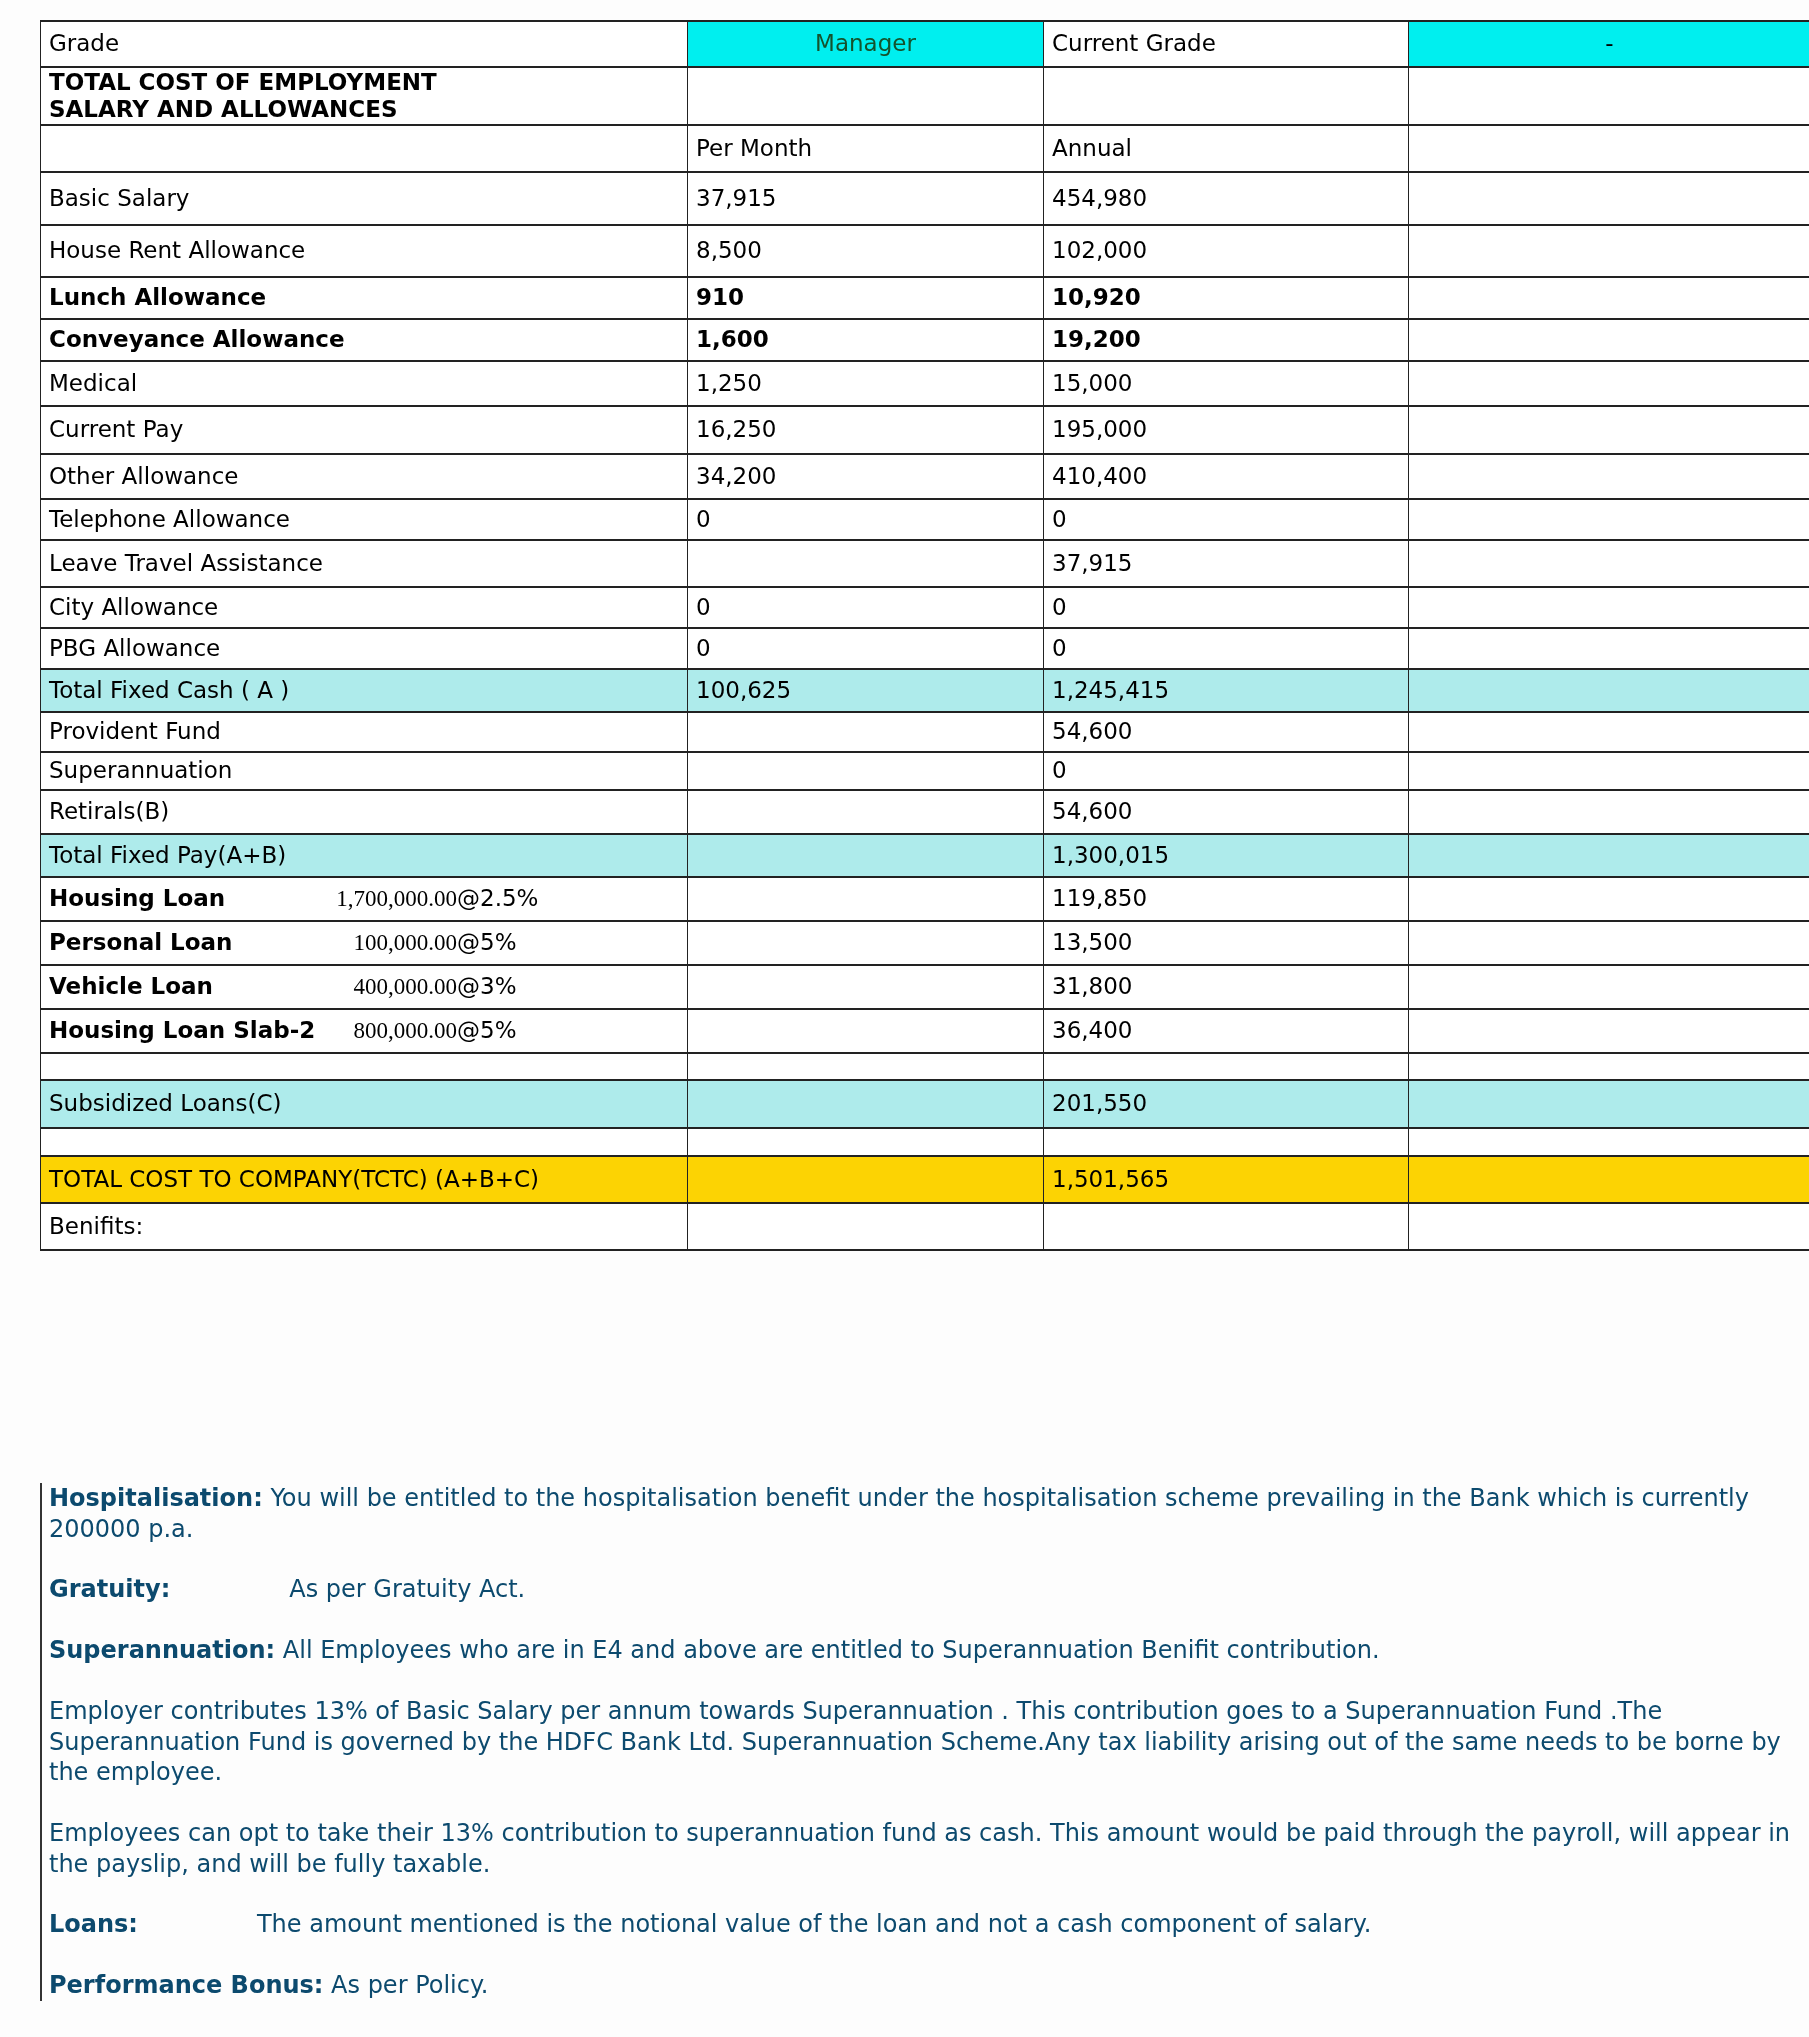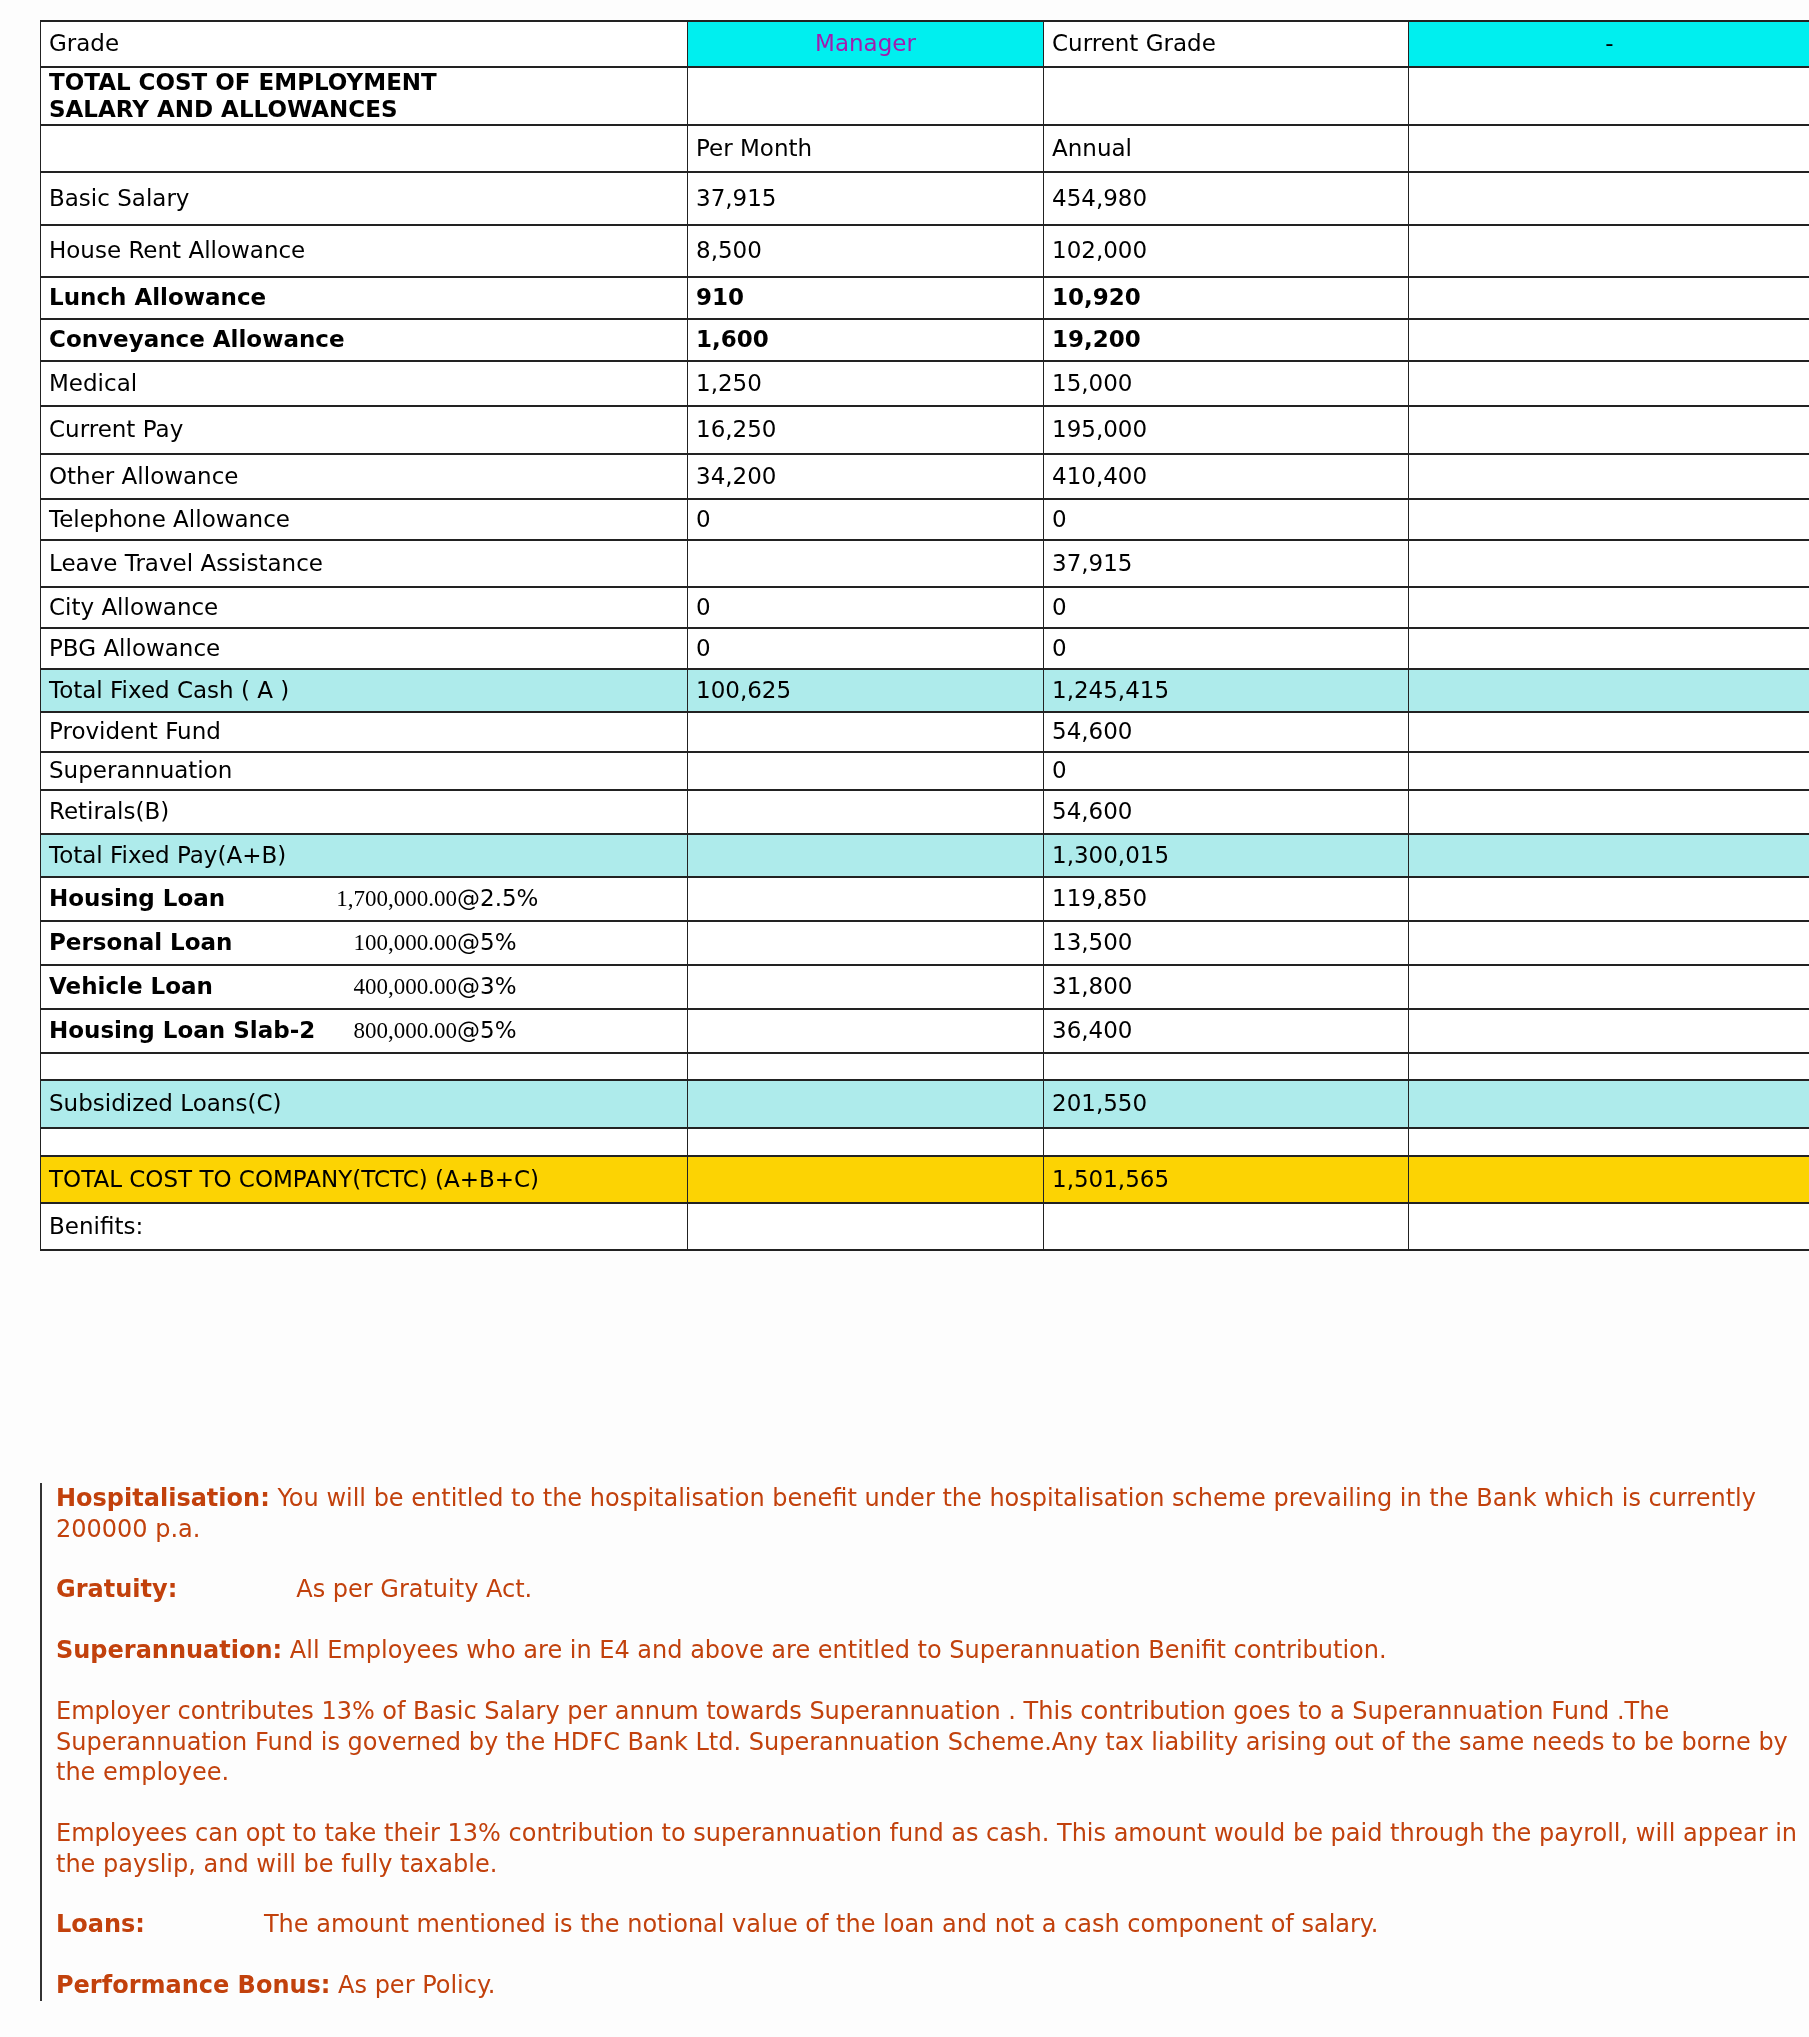--- a/index.html
+++ b/index.html
@@ -80,21 +80,21 @@
 
   .title-cell {
     white-space: normal;
     font-weight: bold;
     font-size: 23px;
     line-height: 1.22;
     padding-top: 4px;
     margin-left: 12px;
   }
   .grade-mgr {
-    color: #a21caf;
+    color: #14532d;
     font-weight: normal;
     font-size: 21px;
     text-align: center;
   }
   .dash-cell { text-align: center; font-size: 20px; }
 
   
   .loanrow { display: flex; align-items: center; }
   .loanrow .ln  { display: inline-block; font-weight: bold; }
   .loanrow .amt { display: inline-block; text-align: right; font-family: Liberation Serif, serif; }
@@ -113,23 +113,23 @@
     position: absolute;
     left: 40px;
     top: 1483px;
     width: 1770px;
     border-left: 2px solid #333;
     padding: 0 0 0 0;
   }
   .note-p {
     font-size: 24px;
     line-height: 1.28;
-    margin: 0 0 0 12px;
+    margin: 0 0 0 5px;
     padding: 0 12px 0 2px;
-    color: #c2410c;
+    color: #0c4a6e;
   }
   .note-gap { height: 30px; }
   .note-lead { font-weight: bold; }
   .note-tab { display: inline-block; width: 119px; }
 </style>
 </head>
 <body>
 
 <div class="page">
 

